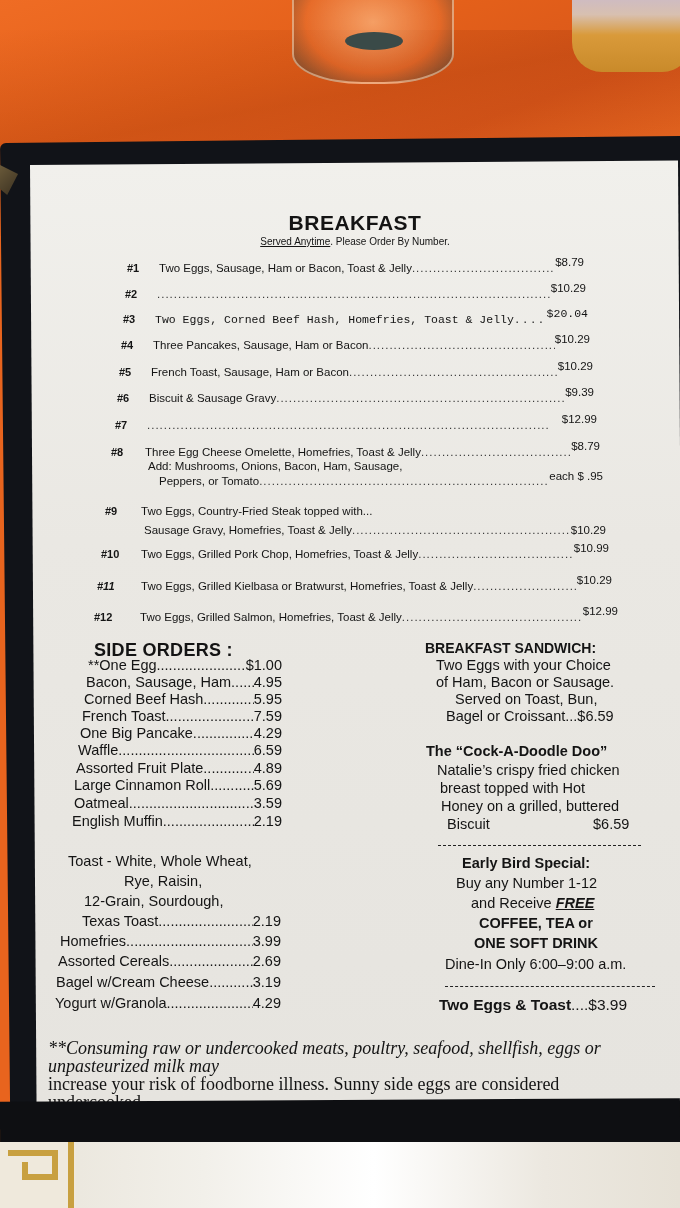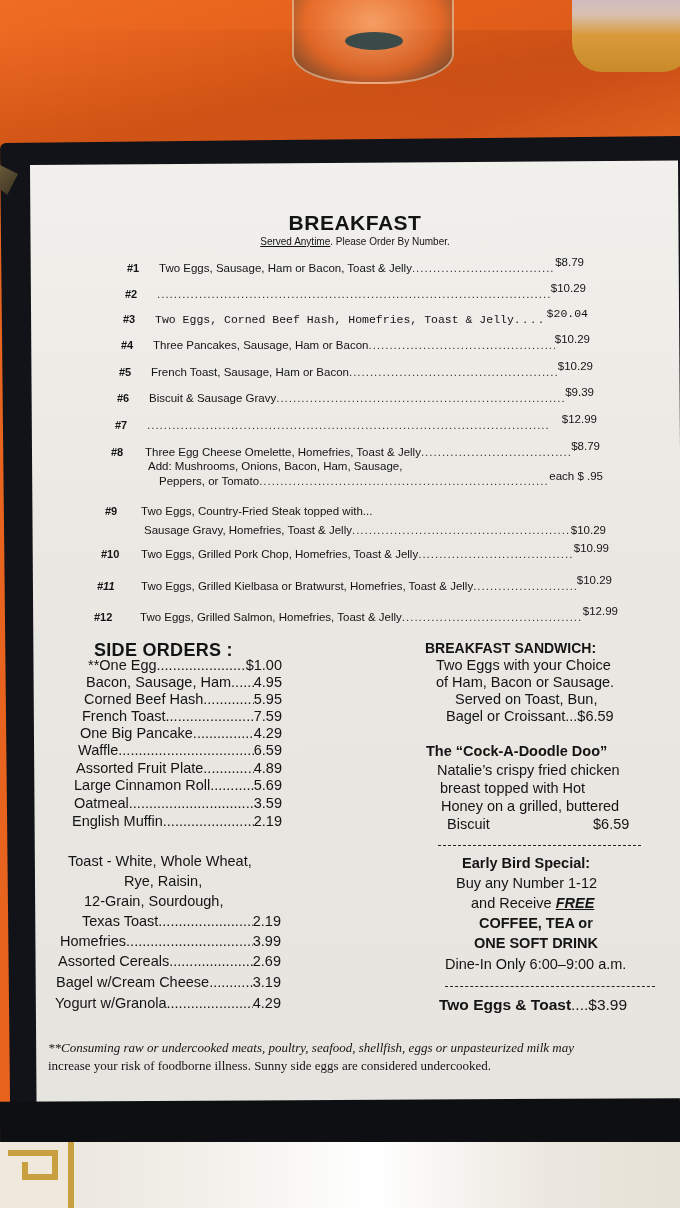--- a/index.html
+++ b/index.html
@@ -67,21 +67,21 @@
   .item .dots { color: #333; overflow: hidden; letter-spacing: 1px; }
   .item .price { }
   .line2 { position: absolute; font-size: 11.5px; white-space: nowrap; }
   .side { position: absolute; font-size: 14.5px; white-space: nowrap; }
   .side-h { position: absolute; font-size: 18px; font-weight: bold; white-space: nowrap; letter-spacing: 0.3px; }
   .r { position: absolute; font-size: 14.5px; white-space: nowrap; }
   .rb { font-weight: bold; text-align: center; }
   .dash { position: absolute; border-top: 1.5px dashed #222; }
   .disclaimer {
     position: absolute; left: 48px; top: 1039px; width: 600px;
-    font-family: "Liberation Serif", serif; font-size: 13px; line-height: 18px;
+    font-family: "Liberation Serif", serif; font-size: 18px; line-height: 18px;
   }
   .binding-bottom {
     position: absolute; left: 0; top: 1100px; width: 680px; height: 44px;
     background: #0e0f12;
     transform: rotate(-0.3deg);
   }
   .cloth {
     position: absolute; left: 0; top: 1142px; width: 680px; height: 66px;
     background: linear-gradient(90deg, #e8e3d8 0%, #f2f0ea 30%, #ffffff 55%, #ece8e0 80%, #e6e1d6 100%);
   }

